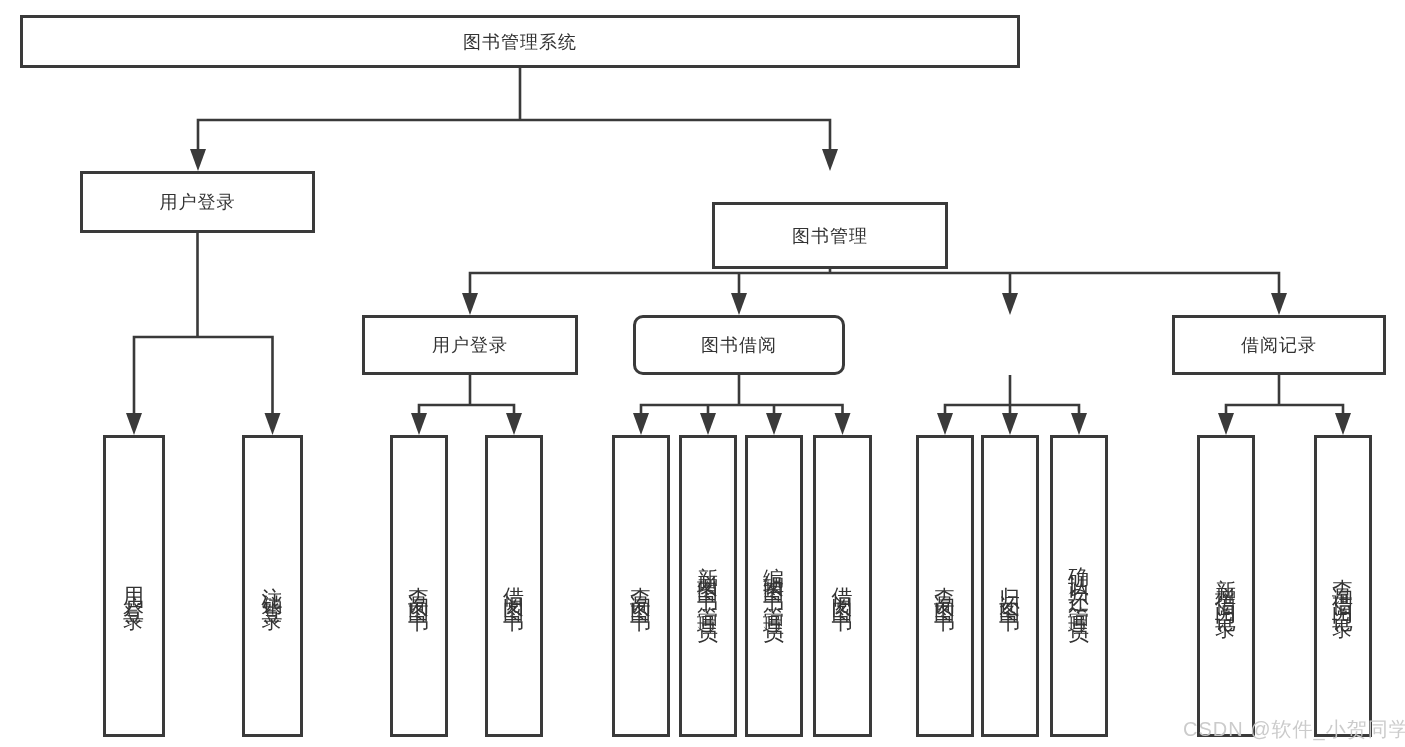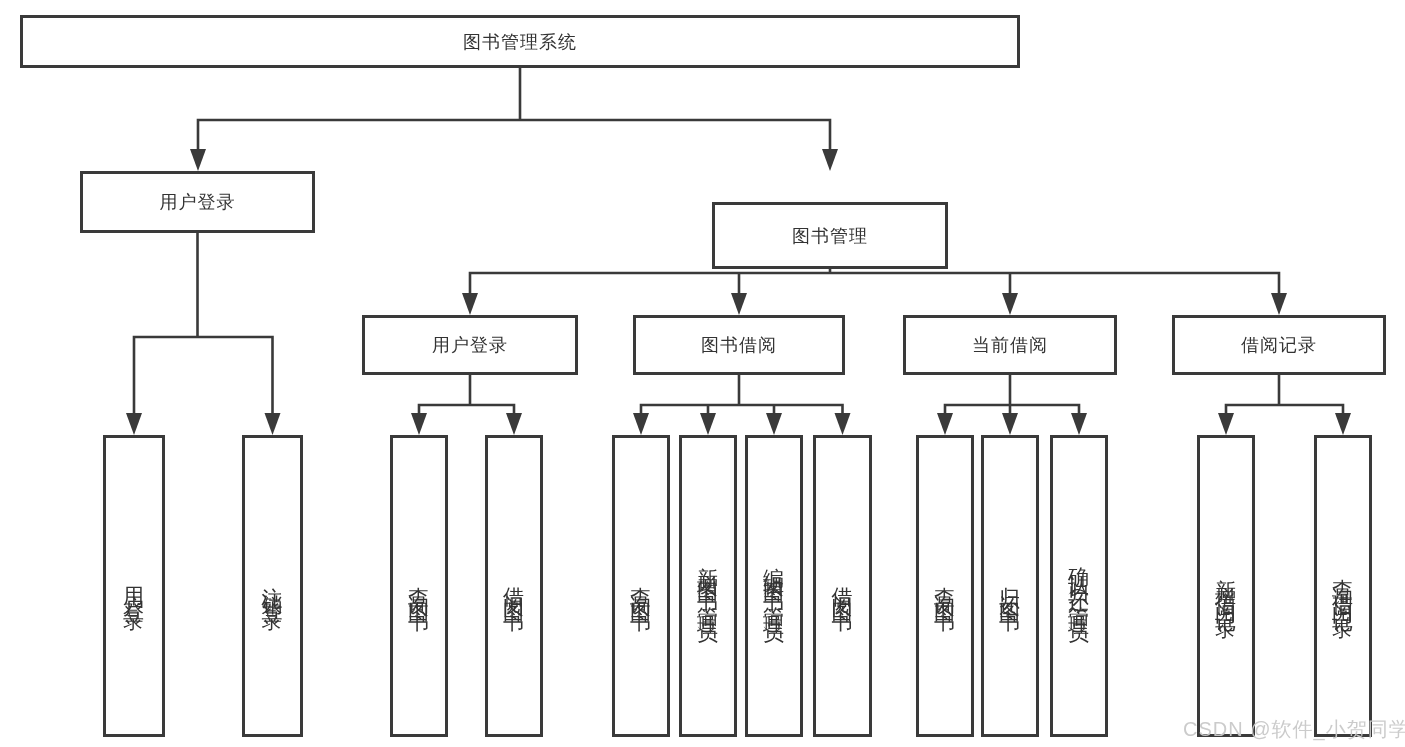--- a/index.html
+++ b/index.html
@@ -41,21 +41,21 @@
     letter-spacing: 8px;
     line-height: 1;
     top: 435px;
     height: 302px;
   }
   
   #n-root    { left: 20px;   top: 15px;  width: 1000px; height: 53px; }
   #n-login   { left: 80px;   top: 171px; width: 235px;  height: 62px; }
   #n-mgmt    { left: 712px;  top: 171px; width: 236px;  height: 67px; margin-top: 31px; }
   #n-rec     { left: 362px;  top: 315px; width: 216px;  height: 60px; }
-  #n-borrow  { left: 633px;  top: 315px; width: 212px;  height: 60px; }
+  #n-borrow  { left: 633px;  top: 315px; width: 212px;  height: 60px; border-radius: 10px; }
   #n-current { left: 903px;  top: 315px; width: 214px;  height: 60px; }
   #n-records { left: 1172px; top: 315px; width: 214px;  height: 60px; }
   
   #l-login  { left: 103px;  width: 62px; }
   #l-logout { left: 242px;  width: 61px; }
   #l-q1     { left: 390px;  width: 58px; }
   #l-b1     { left: 485px;  width: 58px; }
   #l-q2     { left: 612px;  width: 58px; }
   #l-add    { left: 679px;  width: 58px; }
   #l-edit   { left: 745px;  width: 58px; }
@@ -125,21 +125,20 @@
     </g>
   </svg>
 
   <div class="node h" id="n-root">图书管理系统</div>
 
   <div class="node h" id="n-login">用户登录</div>
   <div class="node h" id="n-mgmt">图书管理</div>
 
   <div class="node h" id="n-rec">用户登录</div>
   <div class="node h" id="n-borrow">图书借阅</div>
-  <div class="node h" id="n-current">当前借阅</div>
   <div class="node h" id="n-records">借阅记录</div>
 
   <div class="node v" id="l-login">用户登录</div>
   <div class="node v" id="l-logout">注销登录</div>
 
   <div class="node v" id="l-q1">查询图书</div>
   <div class="node v" id="l-b1">借阅图书</div>
 
   <div class="node v" id="l-q2">查询图书</div>
   <div class="node v" id="l-add">新增图书（管理员）</div>

